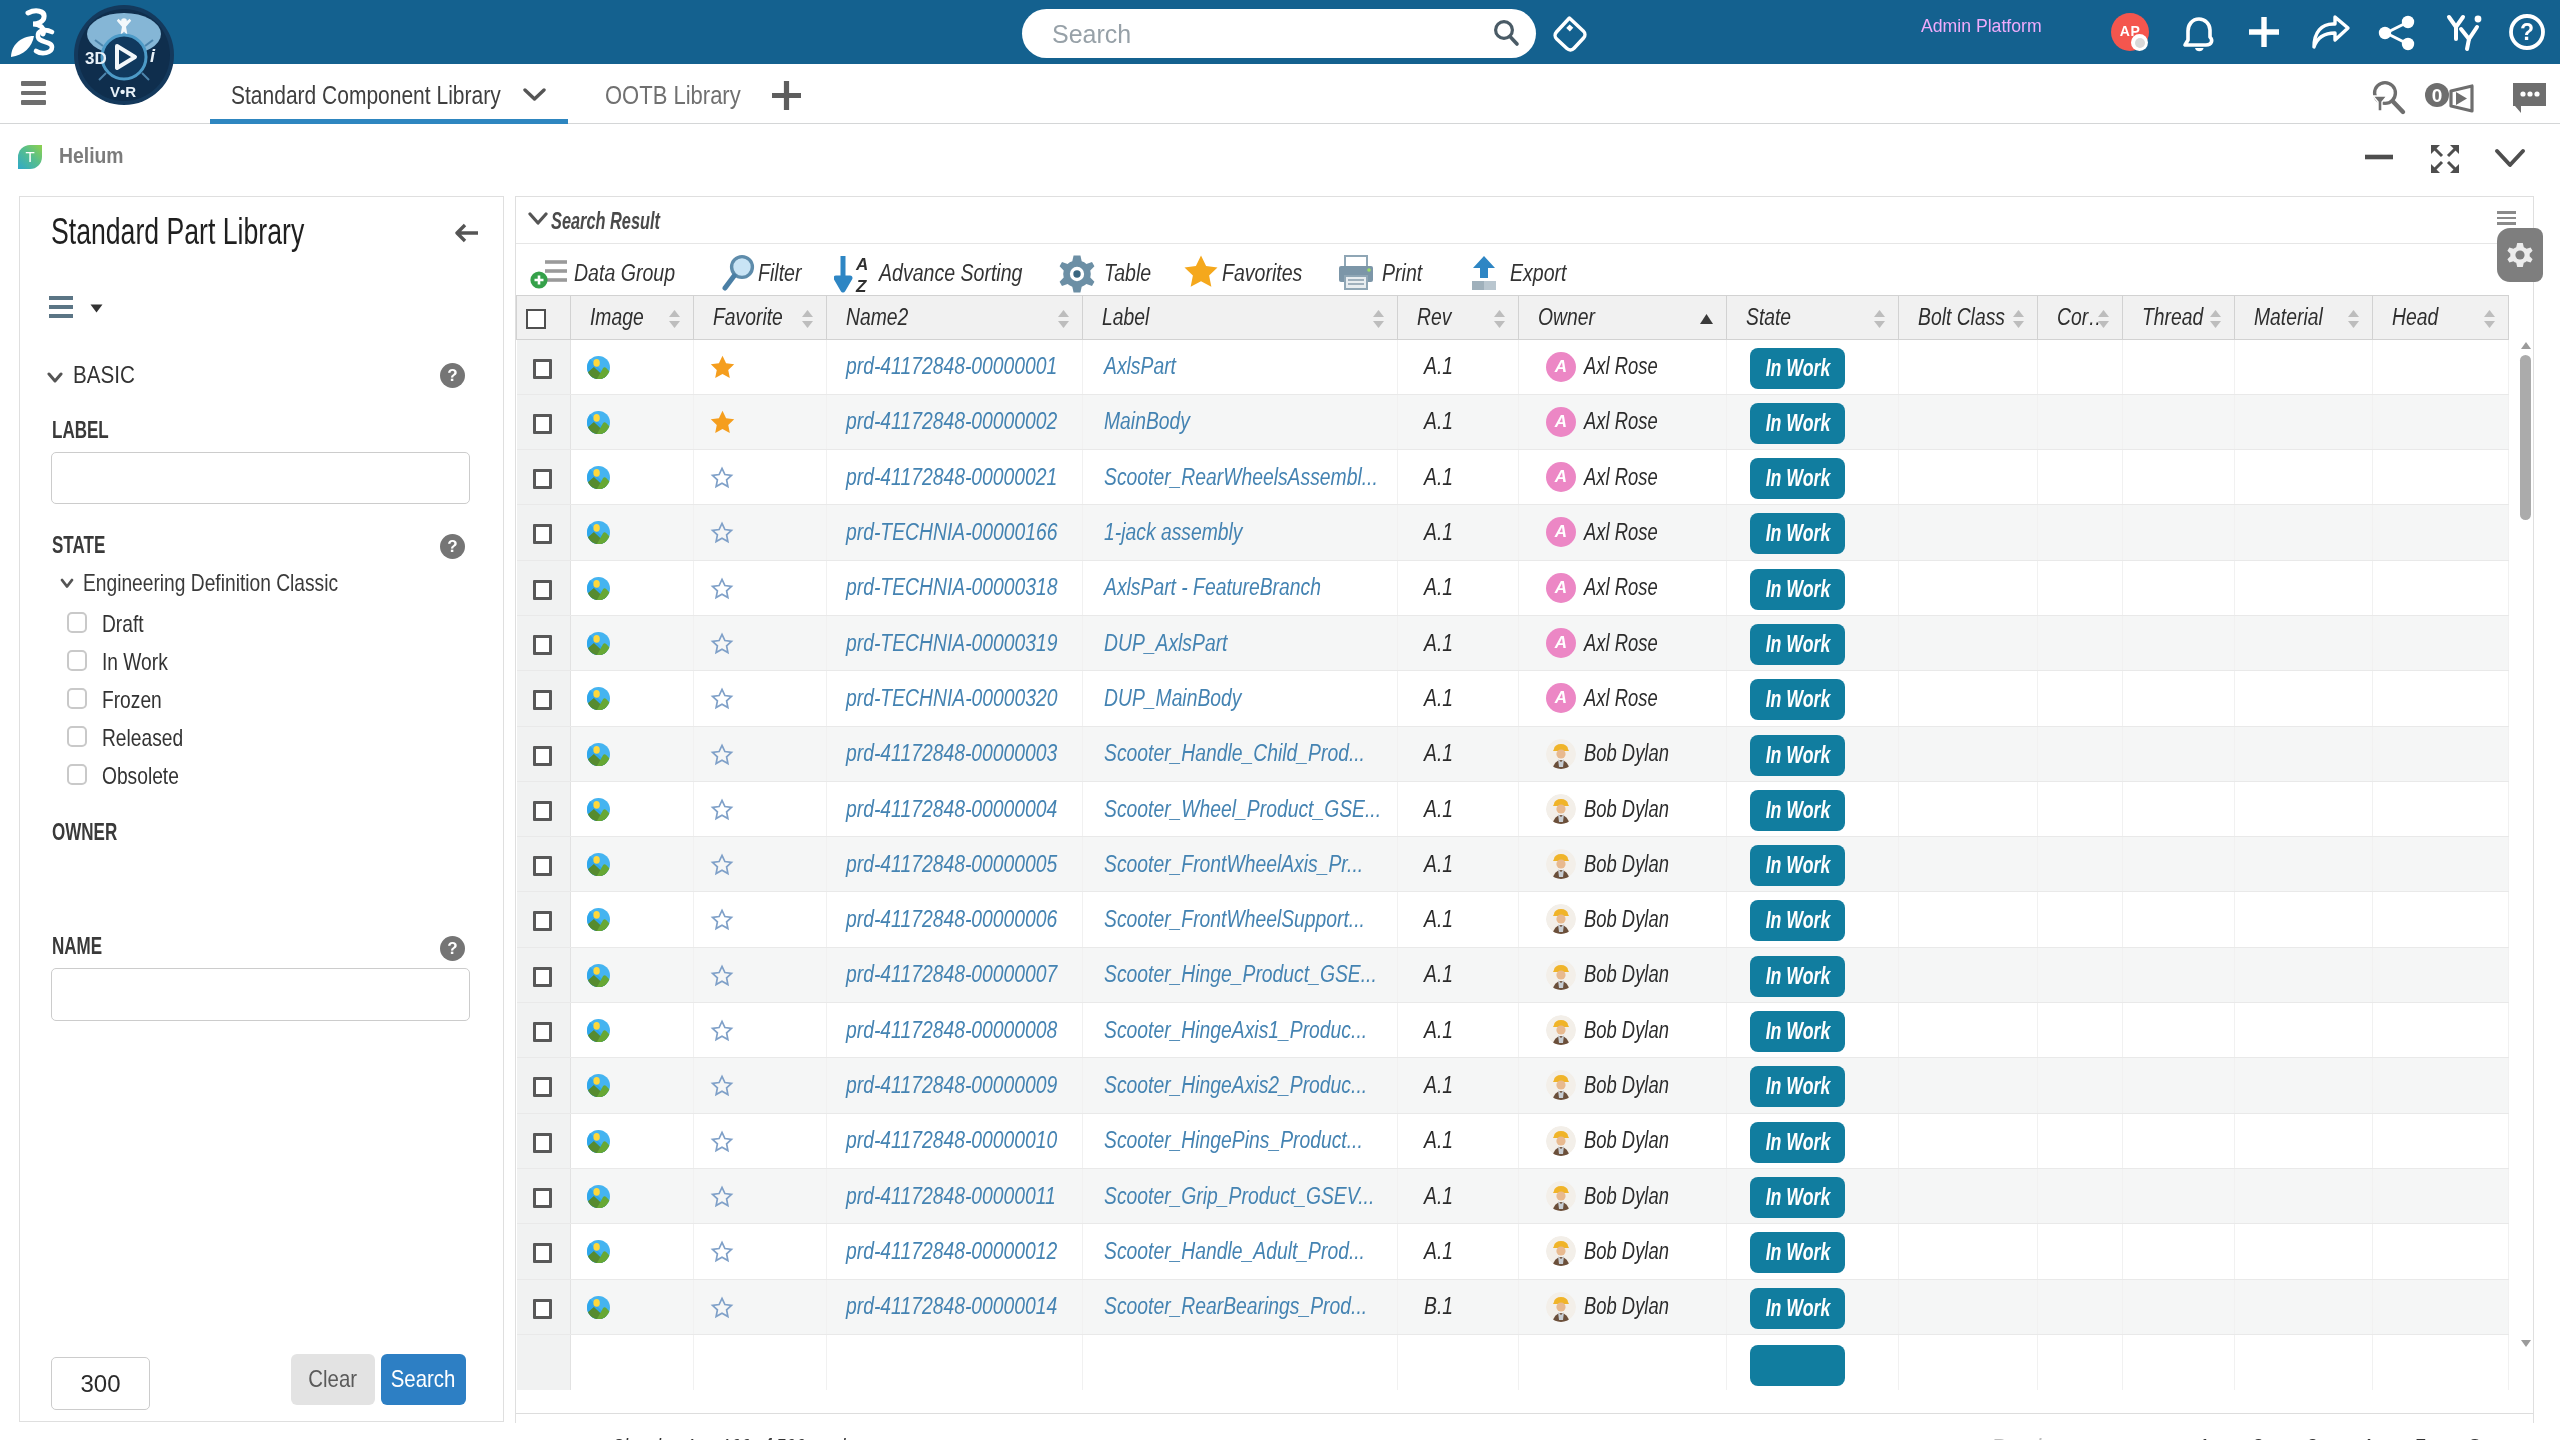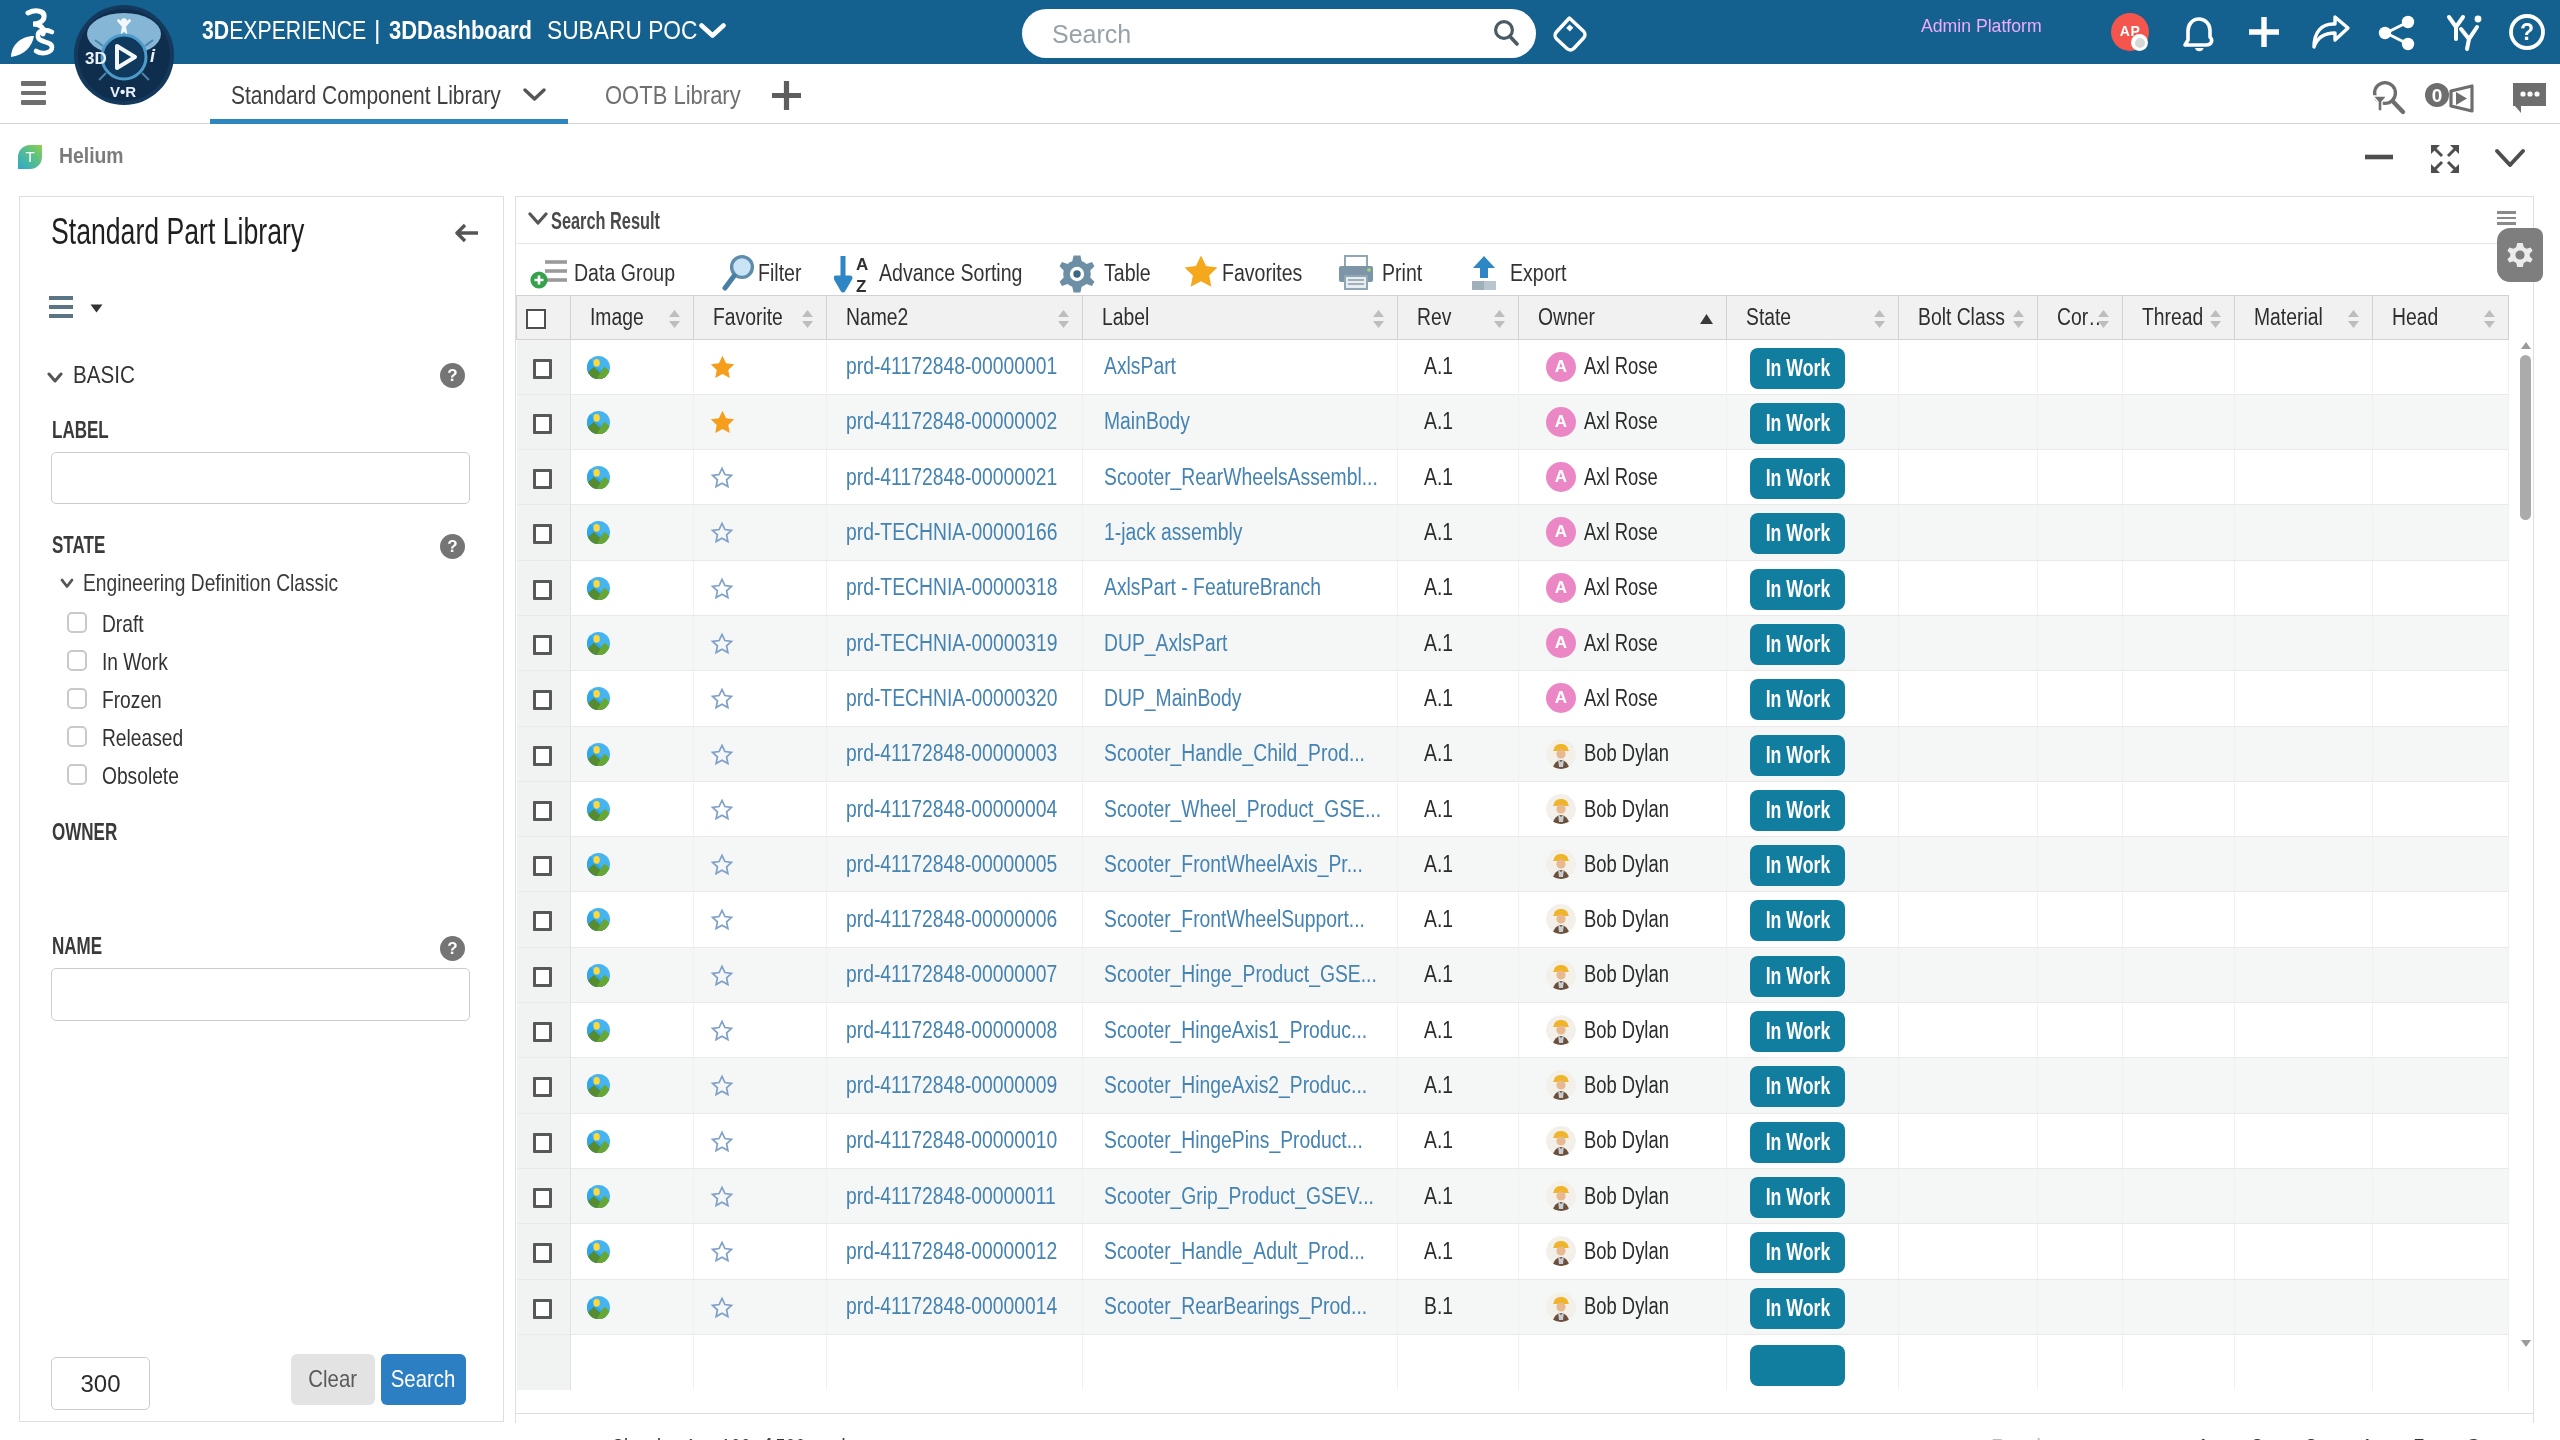--- a/index.html
+++ b/index.html
@@ -62,21 +62,21 @@
 .ckrow .cklbl { position:absolute; left:35px; top:-2px; white-space:nowrap; }
 #ck1 { top:415px; } #ck2 { top:453px; } #ck3 { top:491px; } #ck4 { top:529px; } #ck5 { top:567px; }
 #ownersel { left:31px; top:655px; width:398px; height:56px; border:1px solid #CCCCCC; border-radius:7px; background:#fff; }
 #ownersel .ph { position:absolute; left:26px; top:13px; font-size:23px; color:#9A9A9A; }
 #ownersel .div { position:absolute; left:342px; top:7px; width:1px; height:41px; background:#CDCDCD; }
 #ownersel svg { position:absolute; right:17px; top:19px; }
 #inp500 { left:31px; top:1160px; width:99px; height:53px; font-size:24px; color:#2B2B2B; text-align:center; line-height:51px; }
 #btn-clear { left:271px; top:1157px; width:84px; height:51px; background:#E3E3E3; border-radius:6px; color:#5A5A5A; font-size:24px; text-align:center; line-height:50px; }
 #btn-search { left:361px; top:1157px; width:85px; height:51px; background:#2D7FC4; border-radius:6px; color:#fff; font-size:24px; text-align:center; line-height:50px; }
 
-.rc { position:absolute; }
+.rc { position:absolute;font-style:italic; }
 #sr-head { left:0; top:0; width:2017px; height:46.5px; border-bottom:1px solid #E6E6E6; }
 #sr-title { position:absolute; left:35px; top:11px; font-size:23px; font-weight:bold; color:#4A4A4A; }
 #sr-chev { position:absolute; left:12px; top:15px; }
 #sr-burg { position:absolute; left:1981px; top:14px; width:19px; height:14px; }
 #sr-burg i { position:absolute; left:0; width:19px; height:2.6px; background:#8A8A8A; }
 #toolbar { left:0; top:46.5px; width:2017px; height:53px; }
 .titem { position:absolute; top:10px; height:36px; }
 .tlbl { position:absolute; top:16px; font-size:23px; color:#333; white-space:nowrap; }
 
 #tbl { left:0; top:97.5px; border-collapse:collapse; table-layout:fixed; width:1992px; font-size:23px; }
@@ -119,29 +119,20 @@
 #sbar { position:absolute; left:2004px; top:144px; width:12px; height:1011px; }
 #sbar .thumb { position:absolute; left:0; top:14px; width:11px; height:165px; border-radius:6px; background:#ABABAB; }
 
 #geartab { position:absolute; left:2497px; top:228px; width:46px; height:54px; background:#7E7E7E; border-radius:13px 8px 8px 13px; }
 #geartab svg { position:absolute; left:9px; top:13px; }
 .wctl { position:absolute; }
 </style>
 </head>
 <body>
 <div id="topbar">
-  <div id="brand">
-      <span class="cx x85" style="left:0"><b>3D</b>EXPERIENCE</span>
-      <span style="left:172px;font-weight:300">|</span>
-      <span class="cx x88" style="left:187px"><b>3DDashboard</b></span>
-      <span class="cx x91" style="left:345px">SUBARU POC</span>
-      <svg style="position:absolute;left:497px;top:7px" width="27" height="15" viewBox="0 0 27 15">
-        <path d="M2.5 2.5 L13.5 12.5 L24.5 2.5" fill="none" stroke="#fff" stroke-width="4.6" stroke-linecap="round" stroke-linejoin="round"></path>
-      </svg>
-    </div>
   <div id="searchpill">
       <span class="ph">Search</span>
       <svg width="36" height="34" viewBox="0 0 36 34">
         <circle cx="14" cy="13" r="8.4" fill="none" stroke="#4A5B66" stroke-width="3.2"></circle>
         <line x1="20" y1="19.5" x2="27" y2="27" stroke="#4A5B66" stroke-width="3.6" stroke-linecap="round"></line>
       </svg>
     </div>
   <div id="adminp"><span class="cx" style="transform:scaleX(.98)">Admin Platform</span></div>
   <div id="ap-av">AP</div>
     <div id="ap-dot"></div>

